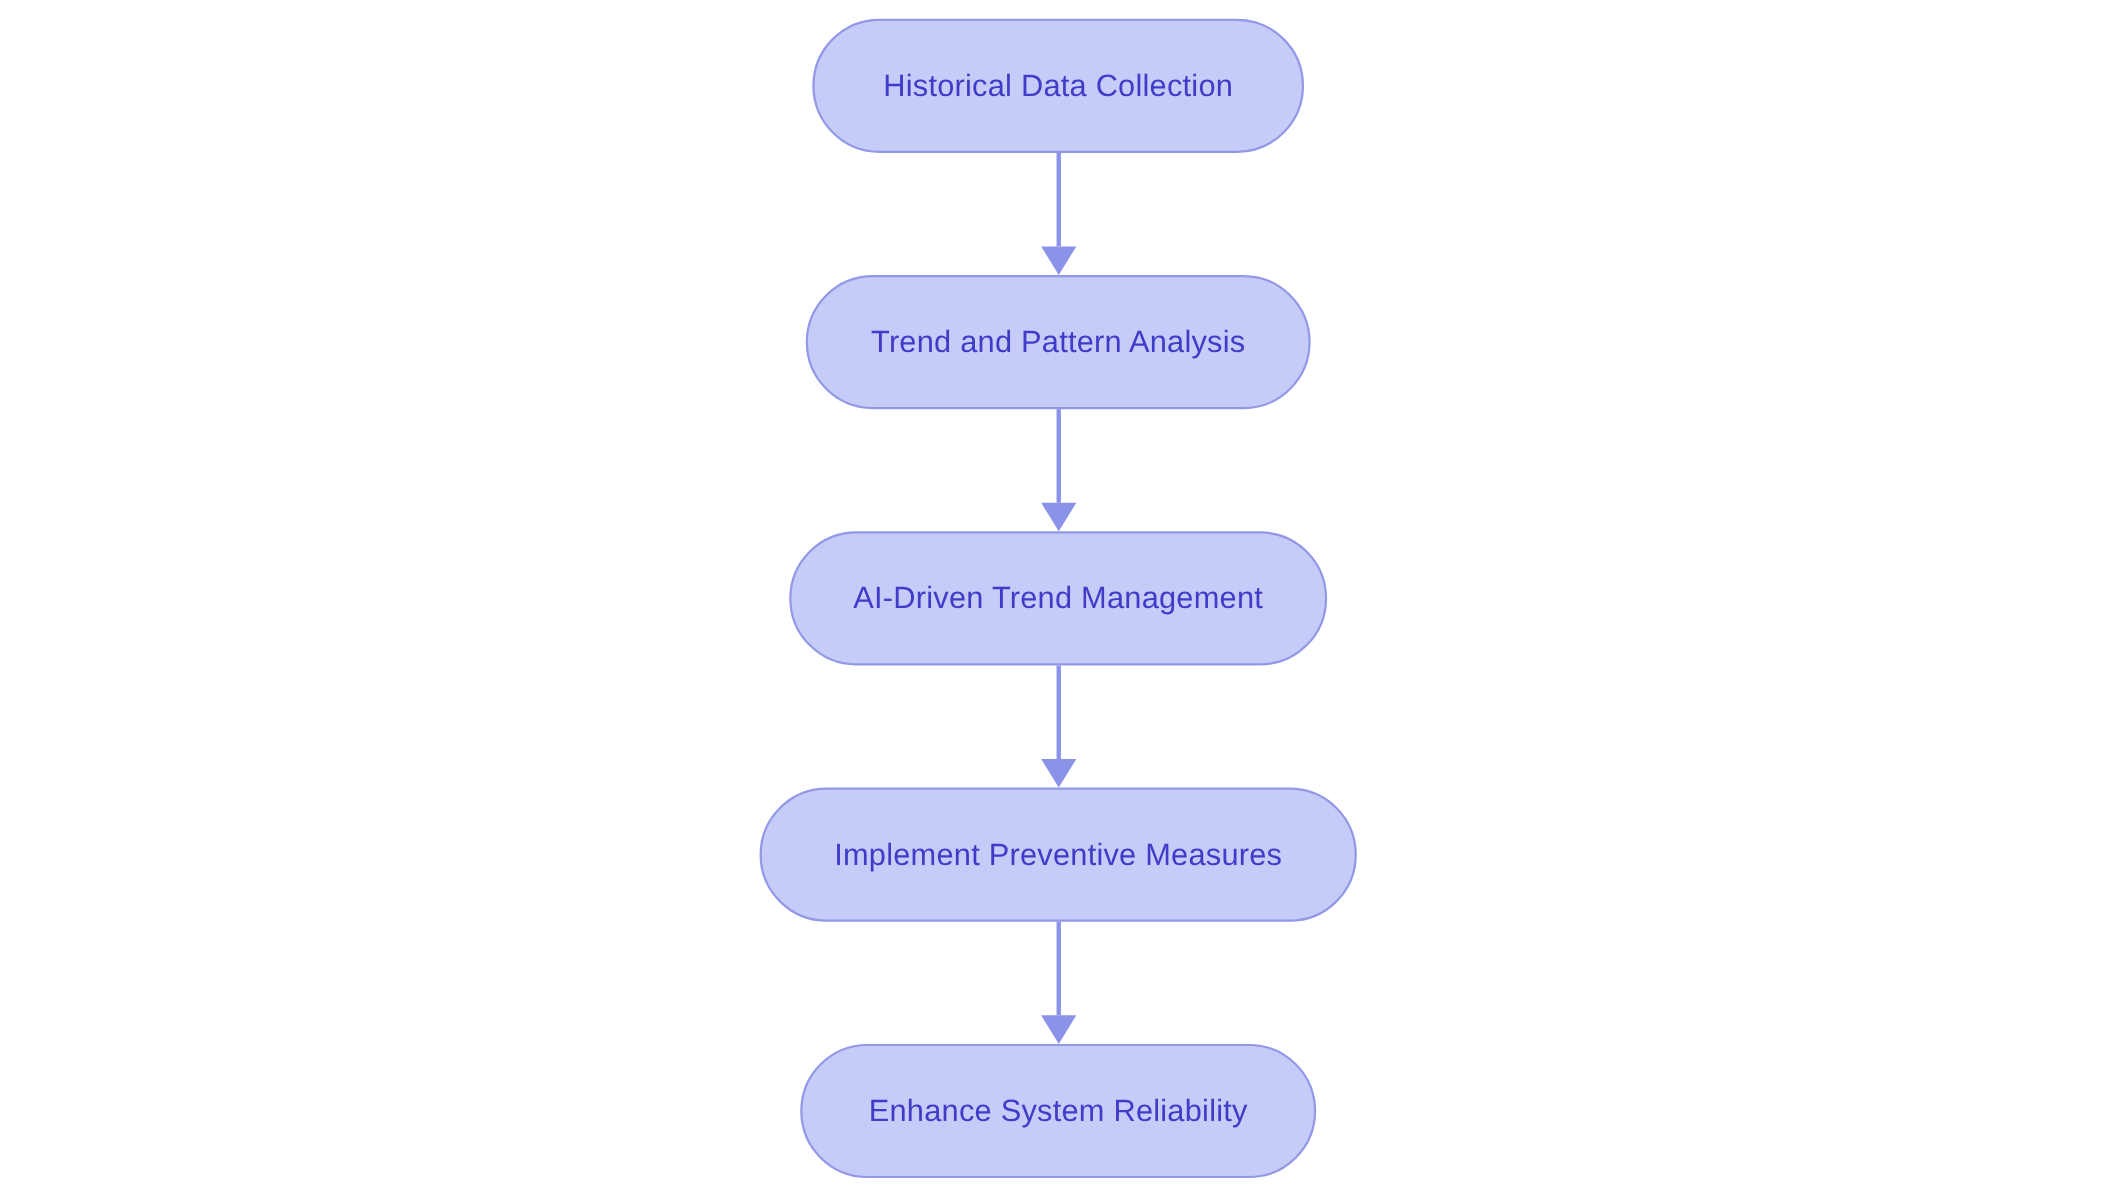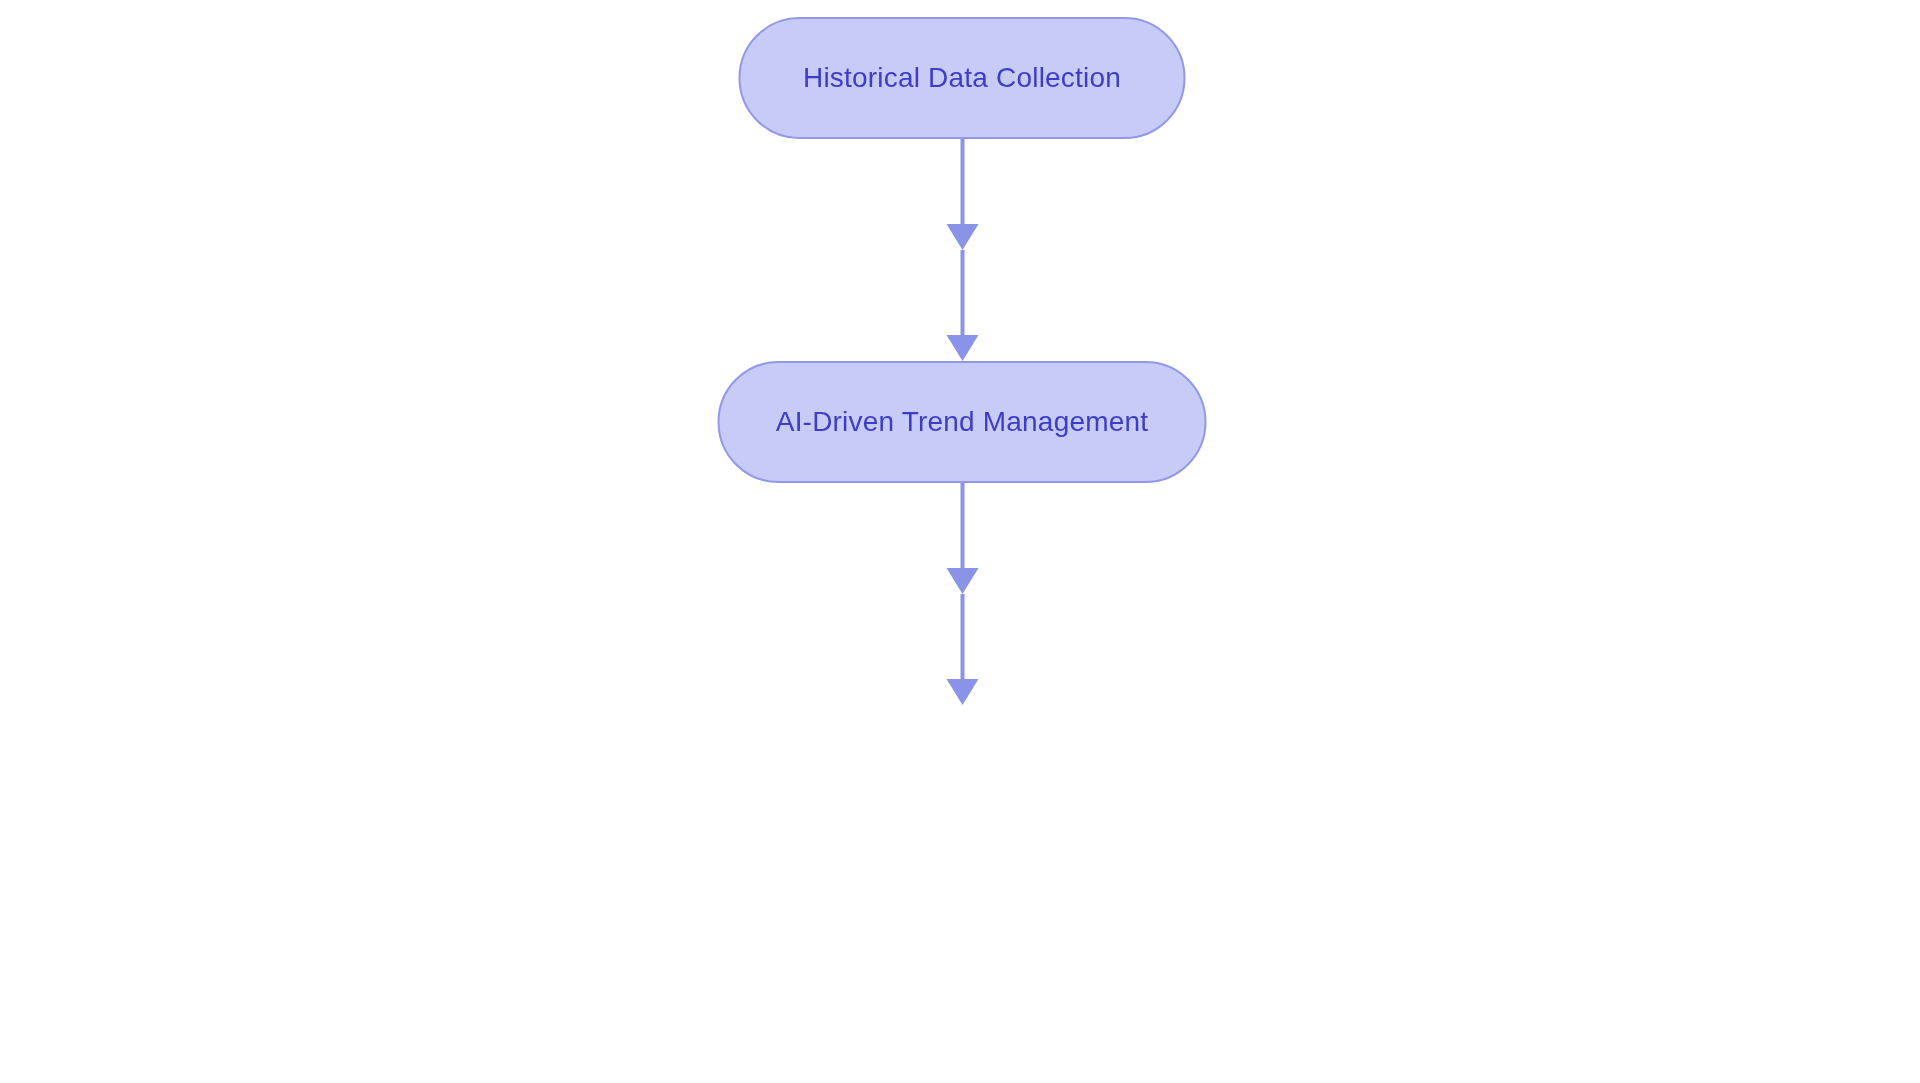--- a/index.html
+++ b/index.html
@@ -67,34 +67,37 @@
 <div class="canvas">
   <div class="flow-column">
 
     <div class="flow-node" style="width: 447px;">Historical Data Collection</div>
 
     <div class="flow-arrow">
       <div class="arrow-stem"></div>
       <div class="arrow-head"></div>
     </div>
 
+    <div class="flow-node" style="width: 459px;">Trend and Pattern Analysis</div>
 
     <div class="flow-arrow">
       <div class="arrow-stem"></div>
       <div class="arrow-head"></div>
     </div>
 
     <div class="flow-node" style="width: 489px;">AI-Driven Trend Management</div>
 
     <div class="flow-arrow">
       <div class="arrow-stem"></div>
       <div class="arrow-head"></div>
     </div>
 
+    <div class="flow-node" style="width: 543px;">Implement Preventive Measures</div>
 
     <div class="flow-arrow">
       <div class="arrow-stem"></div>
       <div class="arrow-head"></div>
     </div>
 
+    <div class="flow-node" style="width: 469px;">Enhance System Reliability</div>
 
   </div>
 </div>
 
 </body></html>

